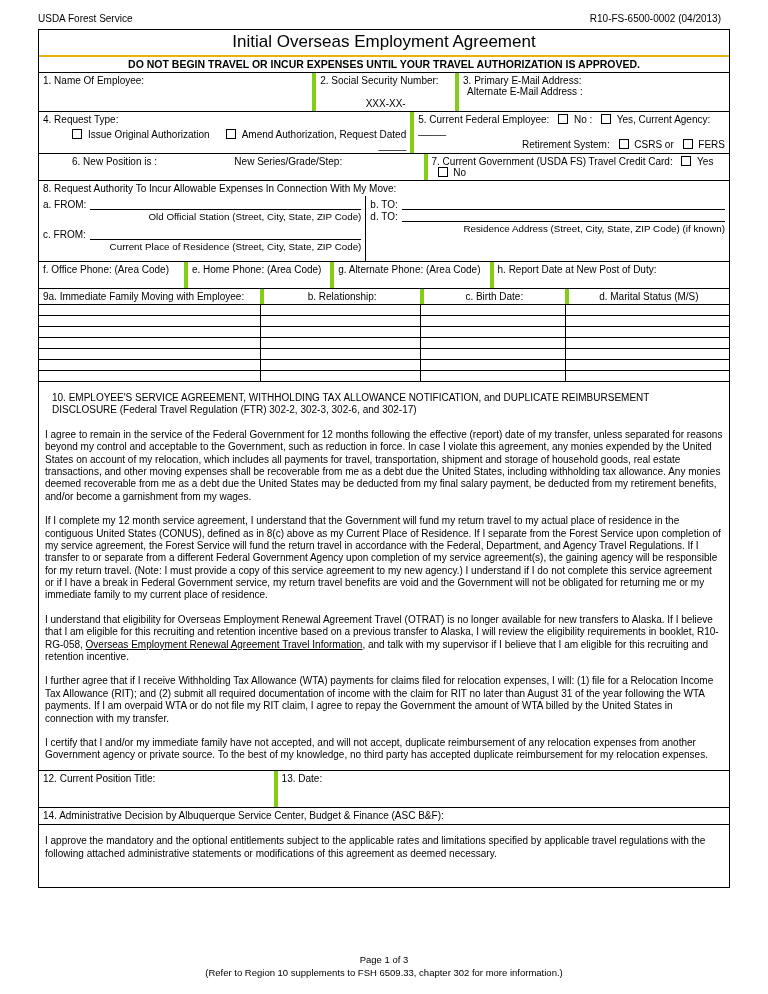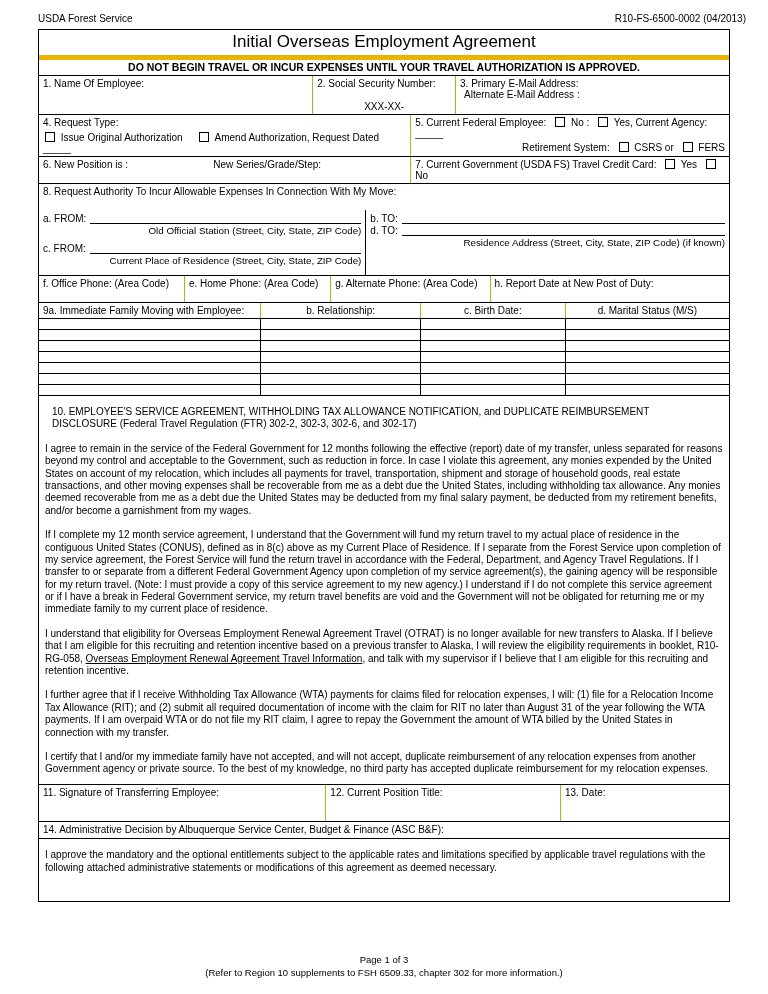--- a/index.html
+++ b/index.html
@@ -3,49 +3,49 @@
 <meta charset="utf-8">
 <style>
   * { box-sizing: border-box; }
   html, body { margin: 0; padding: 0; }
   body {
     width: 768px; height: 994px; background: #ffffff; color: #000;
     font-family: "Liberation Sans", "DejaVu Sans", sans-serif;
     font-size: 10px;
   }
   .page { position: relative; width: 768px; height: 994px; overflow: hidden; }
-  .doc-header { display: flex; justify-content: space-between; padding: 13px 22px 5px 38px; font-size: 10px; }
+  .doc-header { display: flex; justify-content: space-between; padding: 13px 47px 5px 38px; font-size: 10px; }
   .form { margin: 0 38px; border: 1px solid #000; }
   .form-title { text-align: center; font-size: 17px; padding: 2px 0 3px; }
-  .warning { text-align: center; font-weight: bold; font-size: 10.5px; border-top: 5px solid #eab308; padding: 1px 0 2px; }
+  .warning { text-align: center; font-weight: bold; font-size: 10.5px; border-top: 2px solid #eab308; padding: 1px 0 2px; }
   .row { display: flex; border-top: 1px solid #000; }
   .cell { padding: 2px 4px; }
-  .cell + .cell { border-left: 1px solid #84cc16; }
+  .cell + .cell { border-left: 4px solid #84cc16; }
   .w1a{width:39.6%} .w1b{width:20.7%} .w1c{width:39.7%}
   .w2a{width:53.8%} .w2b{width:46.2%}
   .weh1{width:21.2%} .weh2{width:21%} .weh3{width:23.1%} .weh4{width:34.7%}
   .w11a{width:41.5%} .w11b{width:34%} .w11c{width:24.5%}
   .r1 .cell { min-height: 28px; }
   .r2 .cell { min-height: 33px; }
   .r3 .cell { min-height: 18px; }
   .reh .cell { min-height: 26px; }
   .r11 .cell { min-height: 36px; }
   .r15 .cell { min-height: 30px; }
   .ssn { text-align: center; margin-top: 12px; }
   .indent { padding-left: 4px; }
-  .optline { margin-top: 4px; }
+  .optline { margin-top: 4px; text-align: right; }
   .cb { display: inline-block; width: 10px; height: 10px; border: 1px solid #000; background: #fff; vertical-align: -1px; margin: 0 3px 0 6px; }
   .cb.first { margin-left: 2px; }
   .opt2 { margin-left: 14px; }
   .ret-line { margin-top: 3px; margin-left: 4px; text-align: right; }
-  .f6cell { display: flex; }
+  .f6cell { display: flex; margin-left: 29px; }
   .f6series { flex: 1; text-align: center; }
   .sec8 { width: 100%; padding: 2px 0 0 0; }
   .sec8-label { padding: 0 4px 2px 4px; }
-  .sec8-grid { display: flex; margin-top: 11px; }
+  .sec8-grid { display: flex; }
   .sec8-col { width: 47.3%; padding: 2px 4px 3px 4px; }
   .sec8-col.right { width: 52.7%; border-left: 1px solid #000; }
   .ftline { display: flex; align-items: flex-end; }
   .blank { flex: 1; border-bottom: 1px solid #000; height: 12px; margin-left: 4px; }
   .caption { text-align: right; font-size: 9.8px; margin: 1px 0 6px 0; }
   .fam-header .cell { font-size: 10px; min-height: 15px; }
   .fam-header .ctr { text-align: center; }
   .fam-c0{width:32.1%} .fam-c1{width:23.1%} .fam-c2{width:21%} .fam-c3{width:23.8%}
   .fam-row { display: flex; border-top: 1px solid #000; height: 11px; }
   .fam-cell + .fam-cell { border-left: 1px solid #000; }
@@ -230,23 +230,20 @@
         <p class="heading">10. EMPLOYEE'S SERVICE AGREEMENT, WITHHOLDING TAX ALLOWANCE NOTIFICATION, and DUPLICATE REIMBURSEMENT DISCLOSURE (Federal Travel Regulation (FTR) 302-2, 302-3, 302-6, and 302-17)</p>
         <p>I agree to remain in the service of the Federal Government for 12 months following the effective (report) date of my transfer, unless separated for reasons beyond my control and acceptable to the Government, such as reduction in force.  In case I violate this agreement, any monies expended by the United States on account of my relocation, which includes all payments for travel, transportation, shipment and storage of household goods, real estate transactions, and other moving expenses shall be recoverable from me as a debt due the United States, including withholding tax allowance.  Any monies deemed recoverable from me as a debt due the United States may be deducted from my final salary payment, be deducted from my retirement benefits, and/or become a garnishment from my wages.</p>
         <p>If I complete my 12 month service agreement, I understand that the Government will fund my return travel to my actual place of residence in the contiguous United States (CONUS), defined as in 8(c) above as my Current Place of Residence.  If I separate from the Forest Service upon completion of my service agreement, the Forest Service will fund the return travel in accordance with the Federal, Department, and Agency Travel Regulations.  If I transfer to or separate from a different Federal Government Agency upon completion of my service agreement(s), the gaining agency will be responsible for my return travel.  (Note: I must provide a copy of this service agreement to my new agency.)  I understand if I do not complete this service agreement or if I have a break in Federal Government service, my return travel benefits are void and the Government will not be obligated for returning me or my immediate family to my current place of residence.</p>
         <p><span>I understand that eligibility for Overseas Employment Renewal Agreement Travel (OTRAT) is no longer available for new transfers to Alaska.  If I believe that I am eligible for this recruiting and retention incentive based on a previous transfer to Alaska, I will review the eligibility requirements in booklet, R10-RG-058, </span><span class="u">Overseas Employment Renewal Agreement Travel Information</span><span>, and talk with my supervisor if I believe that I am eligible for this recruiting and retention incentive.</span></p>
         <p>I further agree that if I receive Withholding Tax Allowance (WTA) payments for claims filed for relocation expenses, I will:  (1) file for a Relocation Income Tax Allowance (RIT); and (2) submit all required documentation of income with the claim for RIT no later than August 31 of the year following the WTA payments.  If I am overpaid WTA or do not file my RIT claim, I agree to repay the Government the amount of WTA billed by the United States in connection with my transfer.</p>
         <p>I certify that I and/or my immediate family have not accepted, and will not accept, duplicate reimbursement of any relocation expenses from another Government agency or private source.  To the best of my knowledge, no third party has accepted duplicate reimbursement for my relocation expenses.</p>
       </div>
     </div>
 
     <div class="row r11">
-      <div class="cell w11a">
-        <span>11. Signature of Transferring Employee:</span>
-      </div>
       <div class="cell w11b">
         <span>12. Current Position Title:</span>
       </div>
       <div class="cell w11c">
         <span>13. Date:</span>
       </div>
     </div>
 
     <div class="row f14row">
       <div class="cell" style="width:100%">

